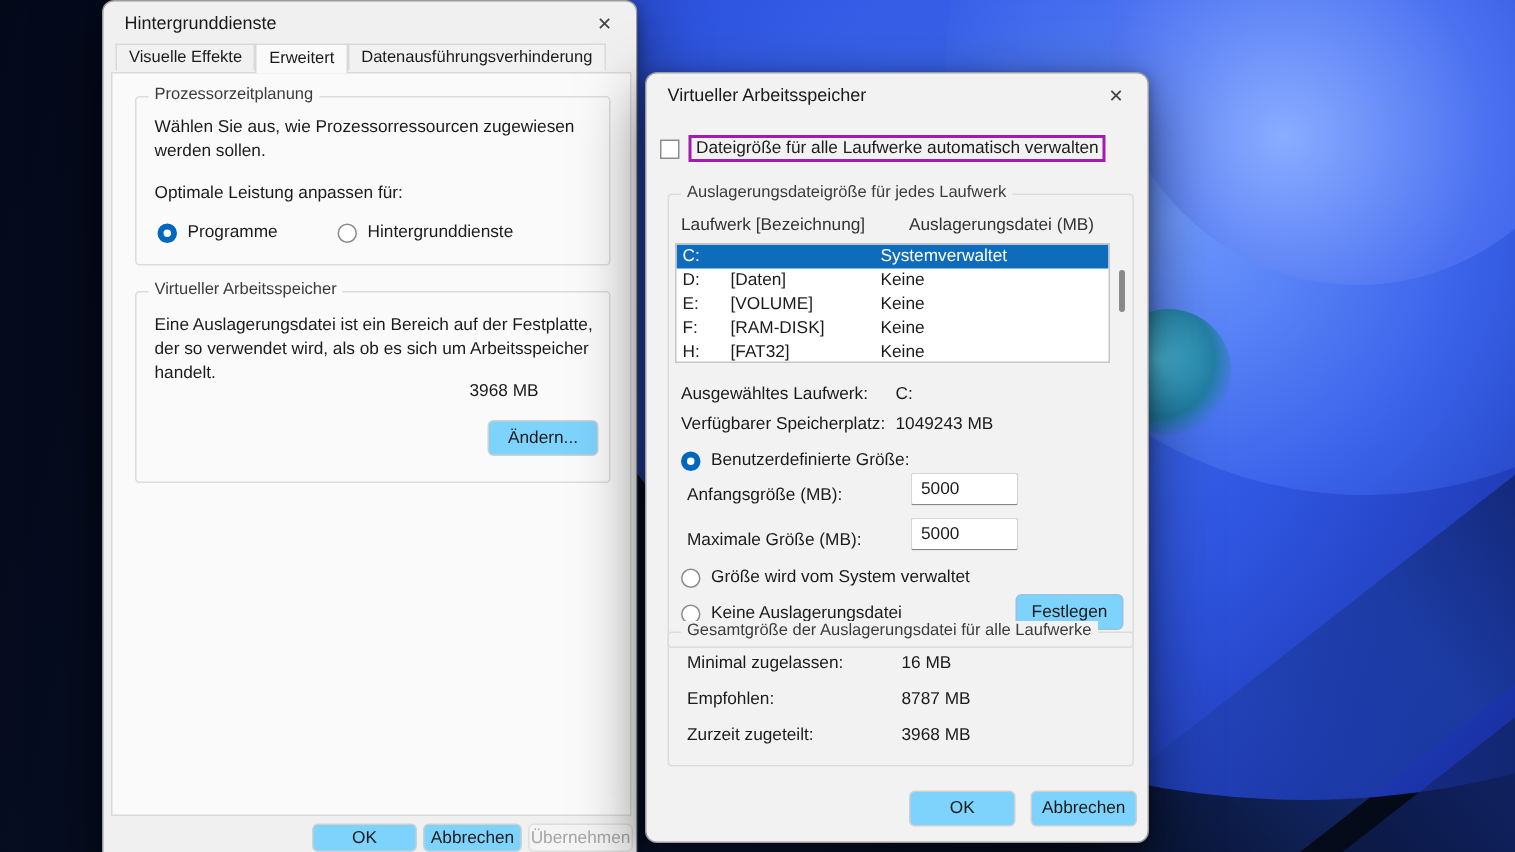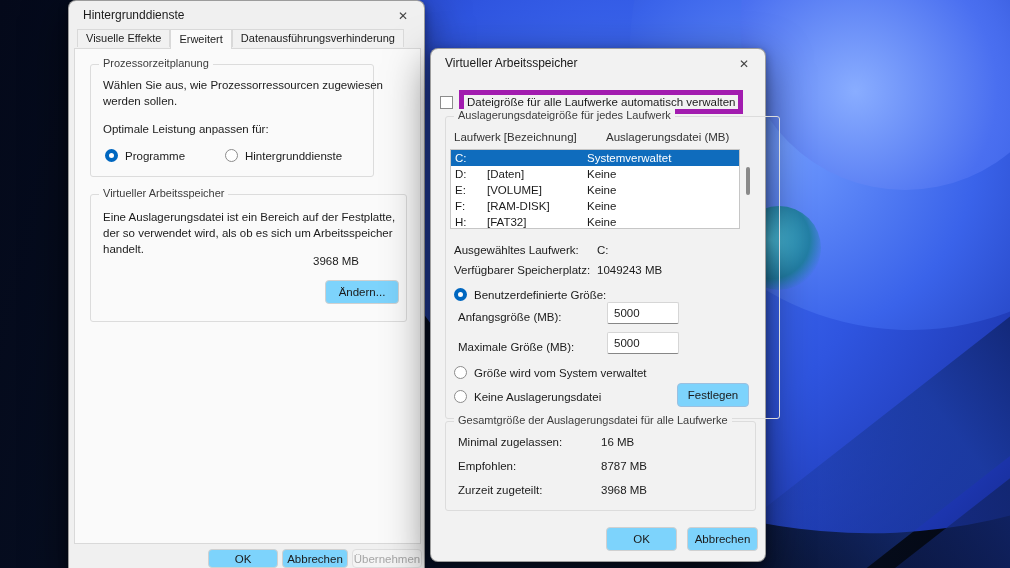--- a/index.html
+++ b/index.html
@@ -37,21 +37,21 @@
   .titlebar { position:absolute; left:0; right:0; top:0; height:28px; }
   .title-text { position:absolute; left:14px; top:7px; font-size:12px; color:#1a1a1a; white-space:nowrap; }
   .close-x { position:absolute; right:12px; top:6px; width:18px; height:18px; text-align:center;
     line-height:18px; font-size:12px; color:#444; cursor:default; }
   .group { position:absolute; border:1px solid #dcdcdc; border-radius:3px; }
   .gtitle { position:absolute; top:-8px; left:8px; padding:0 4px; font-size:11px; color:#3c3c3c; white-space:nowrap; }
   .btn { position:absolute; background:#7dd3fc; border:1px solid #d0d0d0; border-radius:4px;
     display:flex; align-items:center; justify-content:center; font-size:11.5px; color:#1a1a1a; }
   .btn.disabled { color:#a6a6a6; background:#f4f4f4; border-color:#dedede; }
   .btn.accent { border-color:#9cc0e0; }
-  .radio-row { position:absolute; display:flex; align-items:center; gap:7px; white-space:nowrap; }
+  .radio-row { position:absolute; display:flex; align-items:flex-start; gap:7px; white-space:nowrap; }
   .radio { width:13px; height:13px; border-radius:50%; background:#fff; border:1px solid #8c8c8c; flex:0 0 auto; }
   .radio.on { border:4px solid #0067c0; }
   .cb { width:13px; height:13px; background:#fff; border:1px solid #8c8c8c; flex:0 0 auto; }
   .lbl { white-space:nowrap; }
   .field { position:absolute; width:72px; height:22px; background:#fff; border:1px solid #d6d6d6;
     border-bottom:1px solid #878787; border-radius:2px; font:11.5px "Liberation Sans","DejaVu Sans",sans-serif;
     padding:0 6px; color:#1b1b1b; }
 
   
   #perf { left:68px; top:0; width:357px; height:574px; border-radius:8px 8px 0 0; }
@@ -62,21 +62,21 @@
   .tabpage { position:absolute; left:5px; top:47px; width:347px; height:496px;
     background:#fafafa; border:1px solid #d9d9d9; }
   .tabpage .group { background:#fafafa; }
   .tabpage .gtitle { background:#fafafa; }
   .desc { position:absolute; line-height:16px; color:#1b1b1b; }
 
   
   #vm { left:430px; top:48px; width:336px; height:514px; border-radius:8px; background:#f2f2f2; }
   #vm .gtitle { background:#f2f2f2; }
   .cb-row { position:absolute; left:9px; top:41px; display:flex; align-items:center; }
-  .cb-label { margin-left:6px; border:5px solid #a21caf; padding:1px 3px; white-space:nowrap; }
+  .cb-label { margin-left:6px; border:2px solid #a21caf; padding:1px 3px; white-space:nowrap; }
   .listhead { position:absolute; font-size:11.5px; color:#333; white-space:nowrap; }
   .listbox { position:absolute; left:4px; top:32px; width:290px; height:80px;
     background:#fff; border:1px solid #c6c6c6; overflow:hidden; }
   .lrow { display:flex; height:16px; align-items:center; padding-left:4px; }
   .lrow .c-drive { width:32px; }
   .lrow .c-label { width:100px; }
   .lrow .c-size { flex:1; }
   .lrow.selected { background:#0f6cbd; color:#fff; }
   .vscroll { position:absolute; left:296px; top:32px; width:13px; height:80px; }
   .vthumb { position:absolute; left:4px; top:18px; width:4px; height:28px; background:#8a8a8a; border-radius:2px; }
@@ -103,21 +103,21 @@
   </div>
 
   <div class="tabstrip">
     <div class="tab">Visuelle Effekte</div>
     <div class="tab active">Erweitert</div>
     <div class="tab">Datenausführungsverhinderung</div>
   </div>
 
   <div class="tabpage">
 
-    <div class="group" style="left:15px; top:15px; width:284px; height:113px;padding-left:28px;">
+    <div class="group" style="left:15px; top:15px; width:317px; height:113px;padding-left:28px;">
       <span class="gtitle">Prozessorzeitplanung</span>
       <div class="desc" style="left:12px; top:56px; width:296px;">Optimale Leistung anpassen für:</div>
       <div class="desc" style="left:12px; top:12px; width:296px;">Wählen Sie aus, wie Prozessorressourcen zugewiesen werden sollen.</div>
       <div class="radio-row" style="left:14px; top:84px;">
         <span class="radio on"></span>
         <span class="lbl">Programme</span>
       </div>
       <div class="radio-row" style="left:134px; top:84px;">
         <span class="radio"></span>
         <span class="lbl">Hintergrunddienste</span>
@@ -142,21 +142,21 @@
   <div class="titlebar">
     <span class="title-text">Virtueller Arbeitsspeicher</span>
     <span class="close-x">✕</span>
   </div>
 
   <div class="cb-row">
     <span class="cb"></span>
     <span class="cb-label">Dateigröße für alle Laufwerke automatisch verwalten</span>
   </div>
 
-  <div class="group" style="left:14px; top:67px; width:335px; height:303px;">
+  <div class="group" style="left:14px; top:80px; width:311px; height:303px;">
     <span class="gtitle">Auslagerungsdateigröße für jedes Laufwerk</span>
 
     <span class="listhead" style="left:8px; top:14px;">Laufwerk [Bezeichnung]</span>
     <span class="listhead" style="left:160px; top:14px;">Auslagerungsdatei (MB)</span>
 
     <div class="listbox">
       <div class="lrow selected">
         <span class="c-drive">C:</span>
         <span class="c-label"></span>
         <span class="c-size">Systemverwaltet</span>

